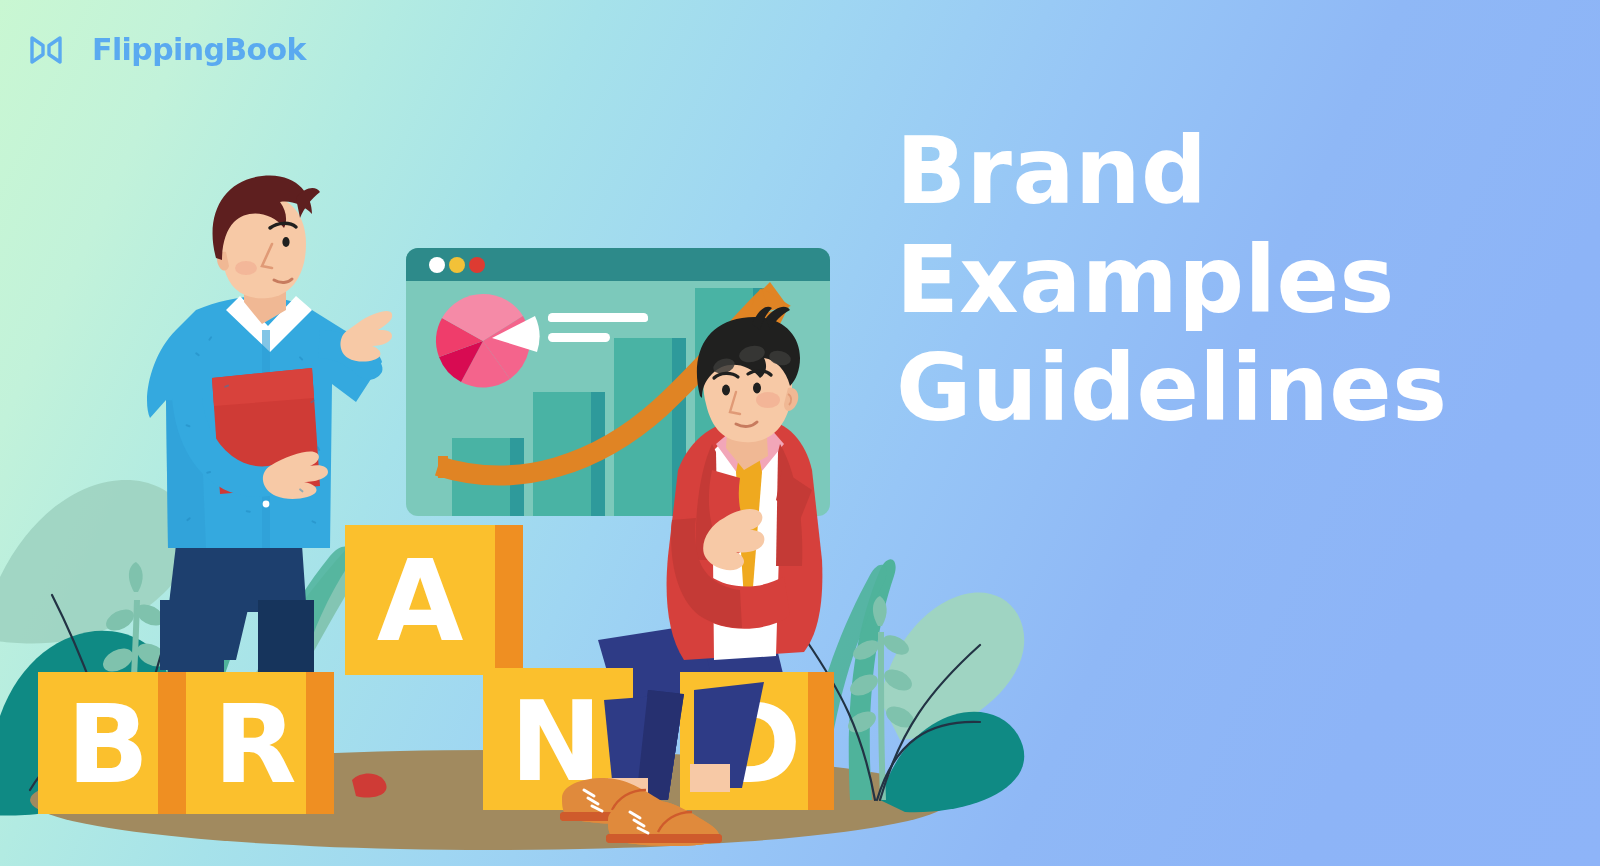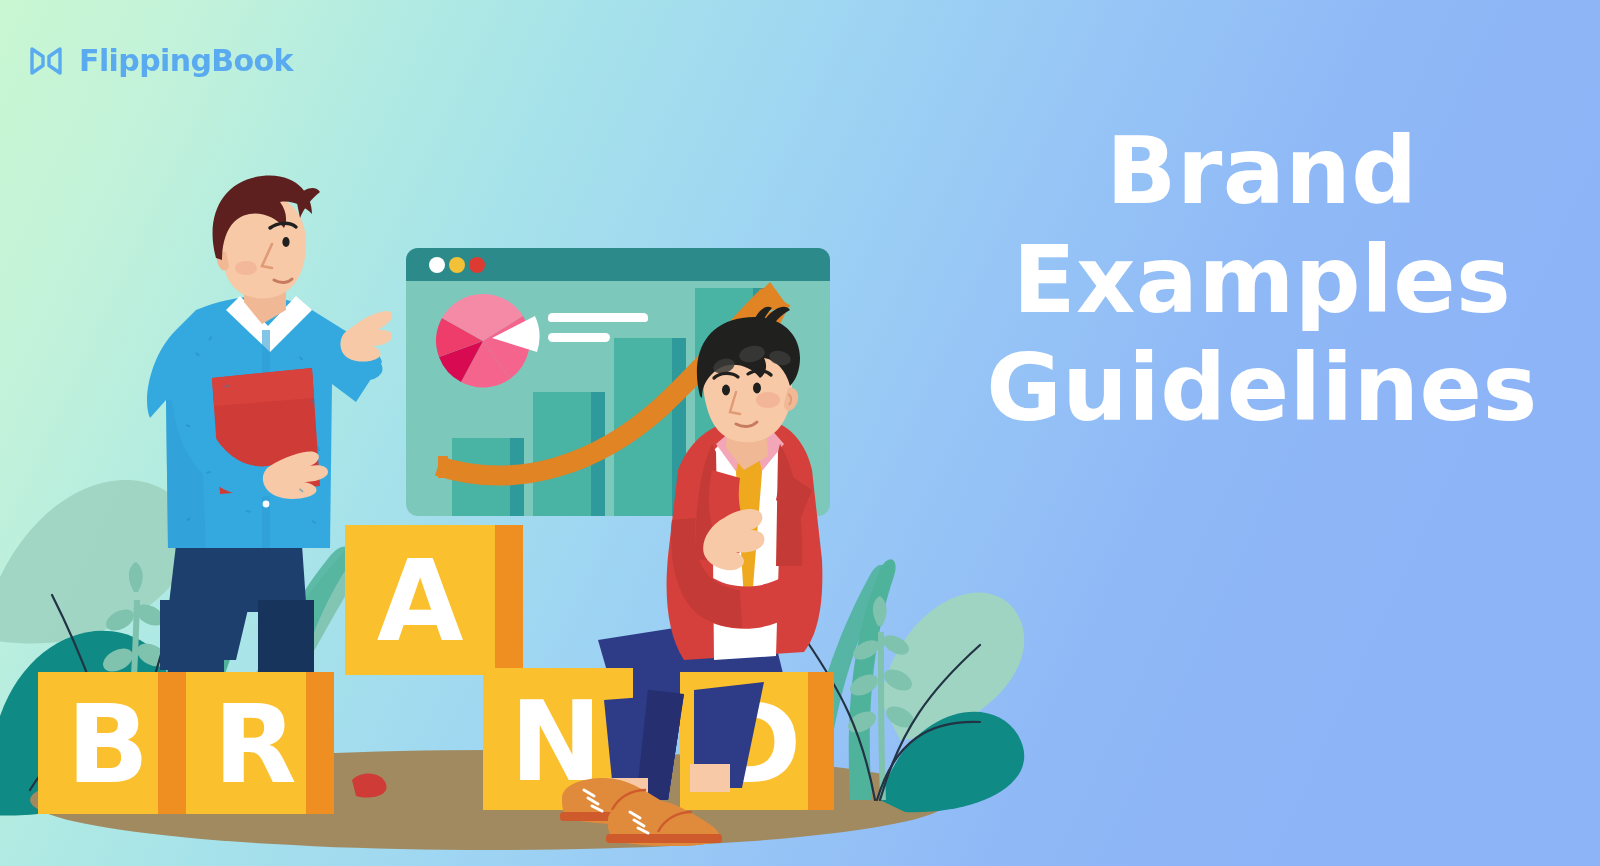--- a/index.html
+++ b/index.html
@@ -25,44 +25,43 @@
         #8fb8f6 70%,
         #8db4f7 85%,
         #8eb4f8 100%);
   }
   .layer { position: absolute; top: 0; left: 0; width: 1600px; height: 866px; }
 
   
   #logo {
     position: absolute;
     left: 28px;
-    top: 43px;
+    top: 32px;
     display: flex;
     align-items: center;
-    gap: 15px;
+    gap: 28px;
     z-index: 40;
   }
   #logo .mark { width: 36px; height: 36px; display: block; }
   #logo .wordmark {
     font-family: "DejaVu Sans", sans-serif;
     font-weight: 700;
     font-size: 30px;
     letter-spacing: -0.6px;
     color: #5aaaf0;
     line-height: 1;
     white-space: nowrap;
   }
 
   
   #headline {
     position: absolute;
-    left: 932px;
+    left: 896px;
     top: 118px;
     width: 660px;
-    text-align: center;
     z-index: 40;
   }
   #headline .line {
     display: block;
     color: #ffffff;
     font-family: "DejaVu Sans", sans-serif;
     font-weight: 700;
     font-size: 92px;
     line-height: 1.18;
     letter-spacing: 0.5px;

